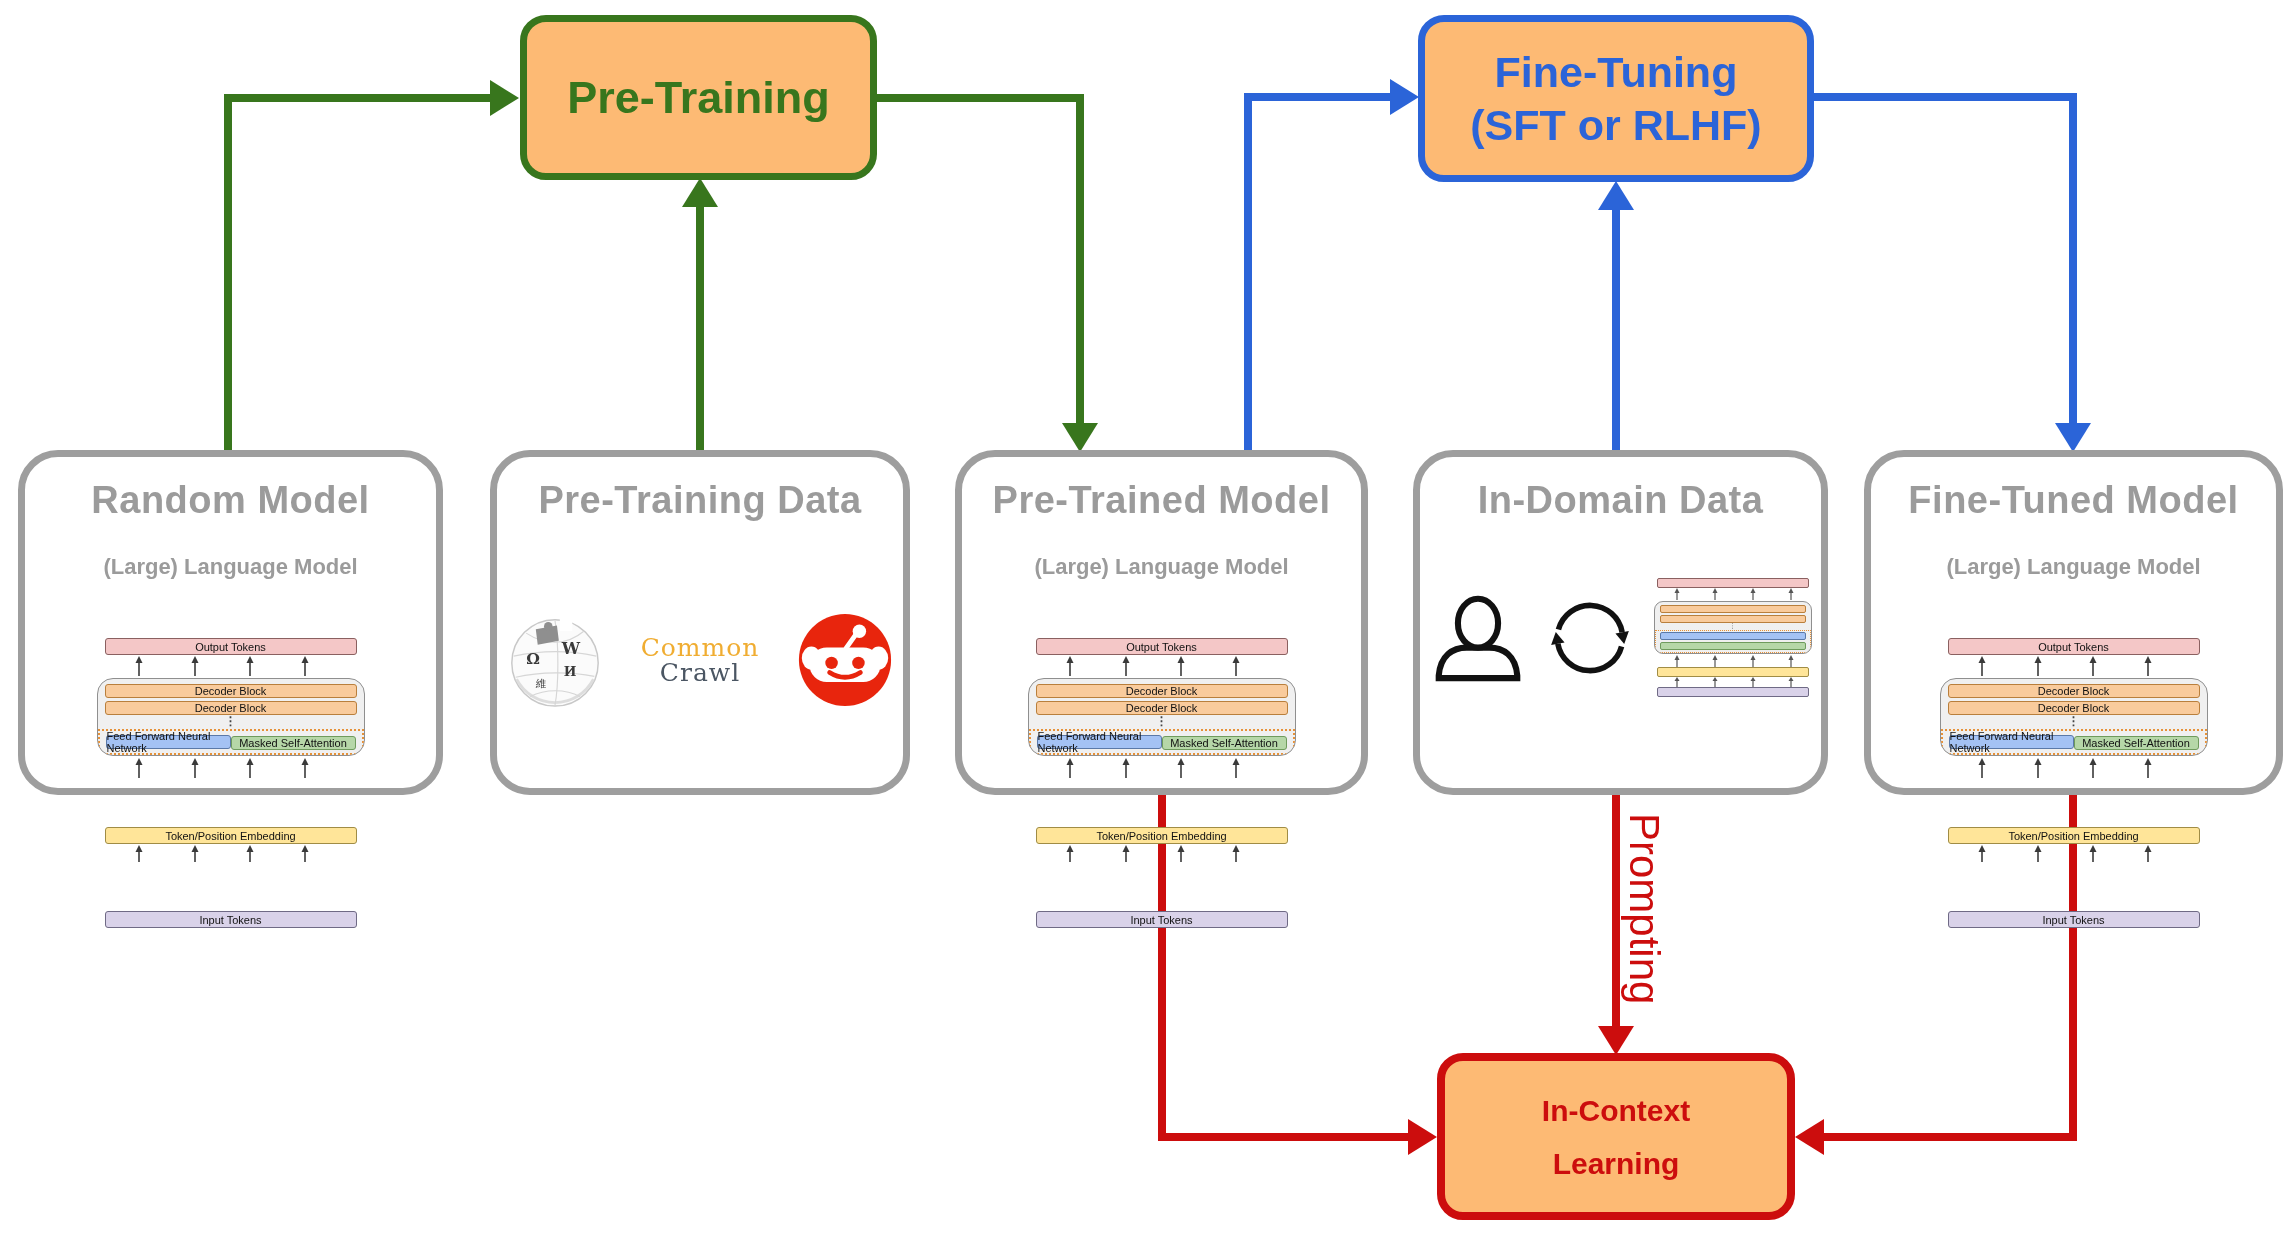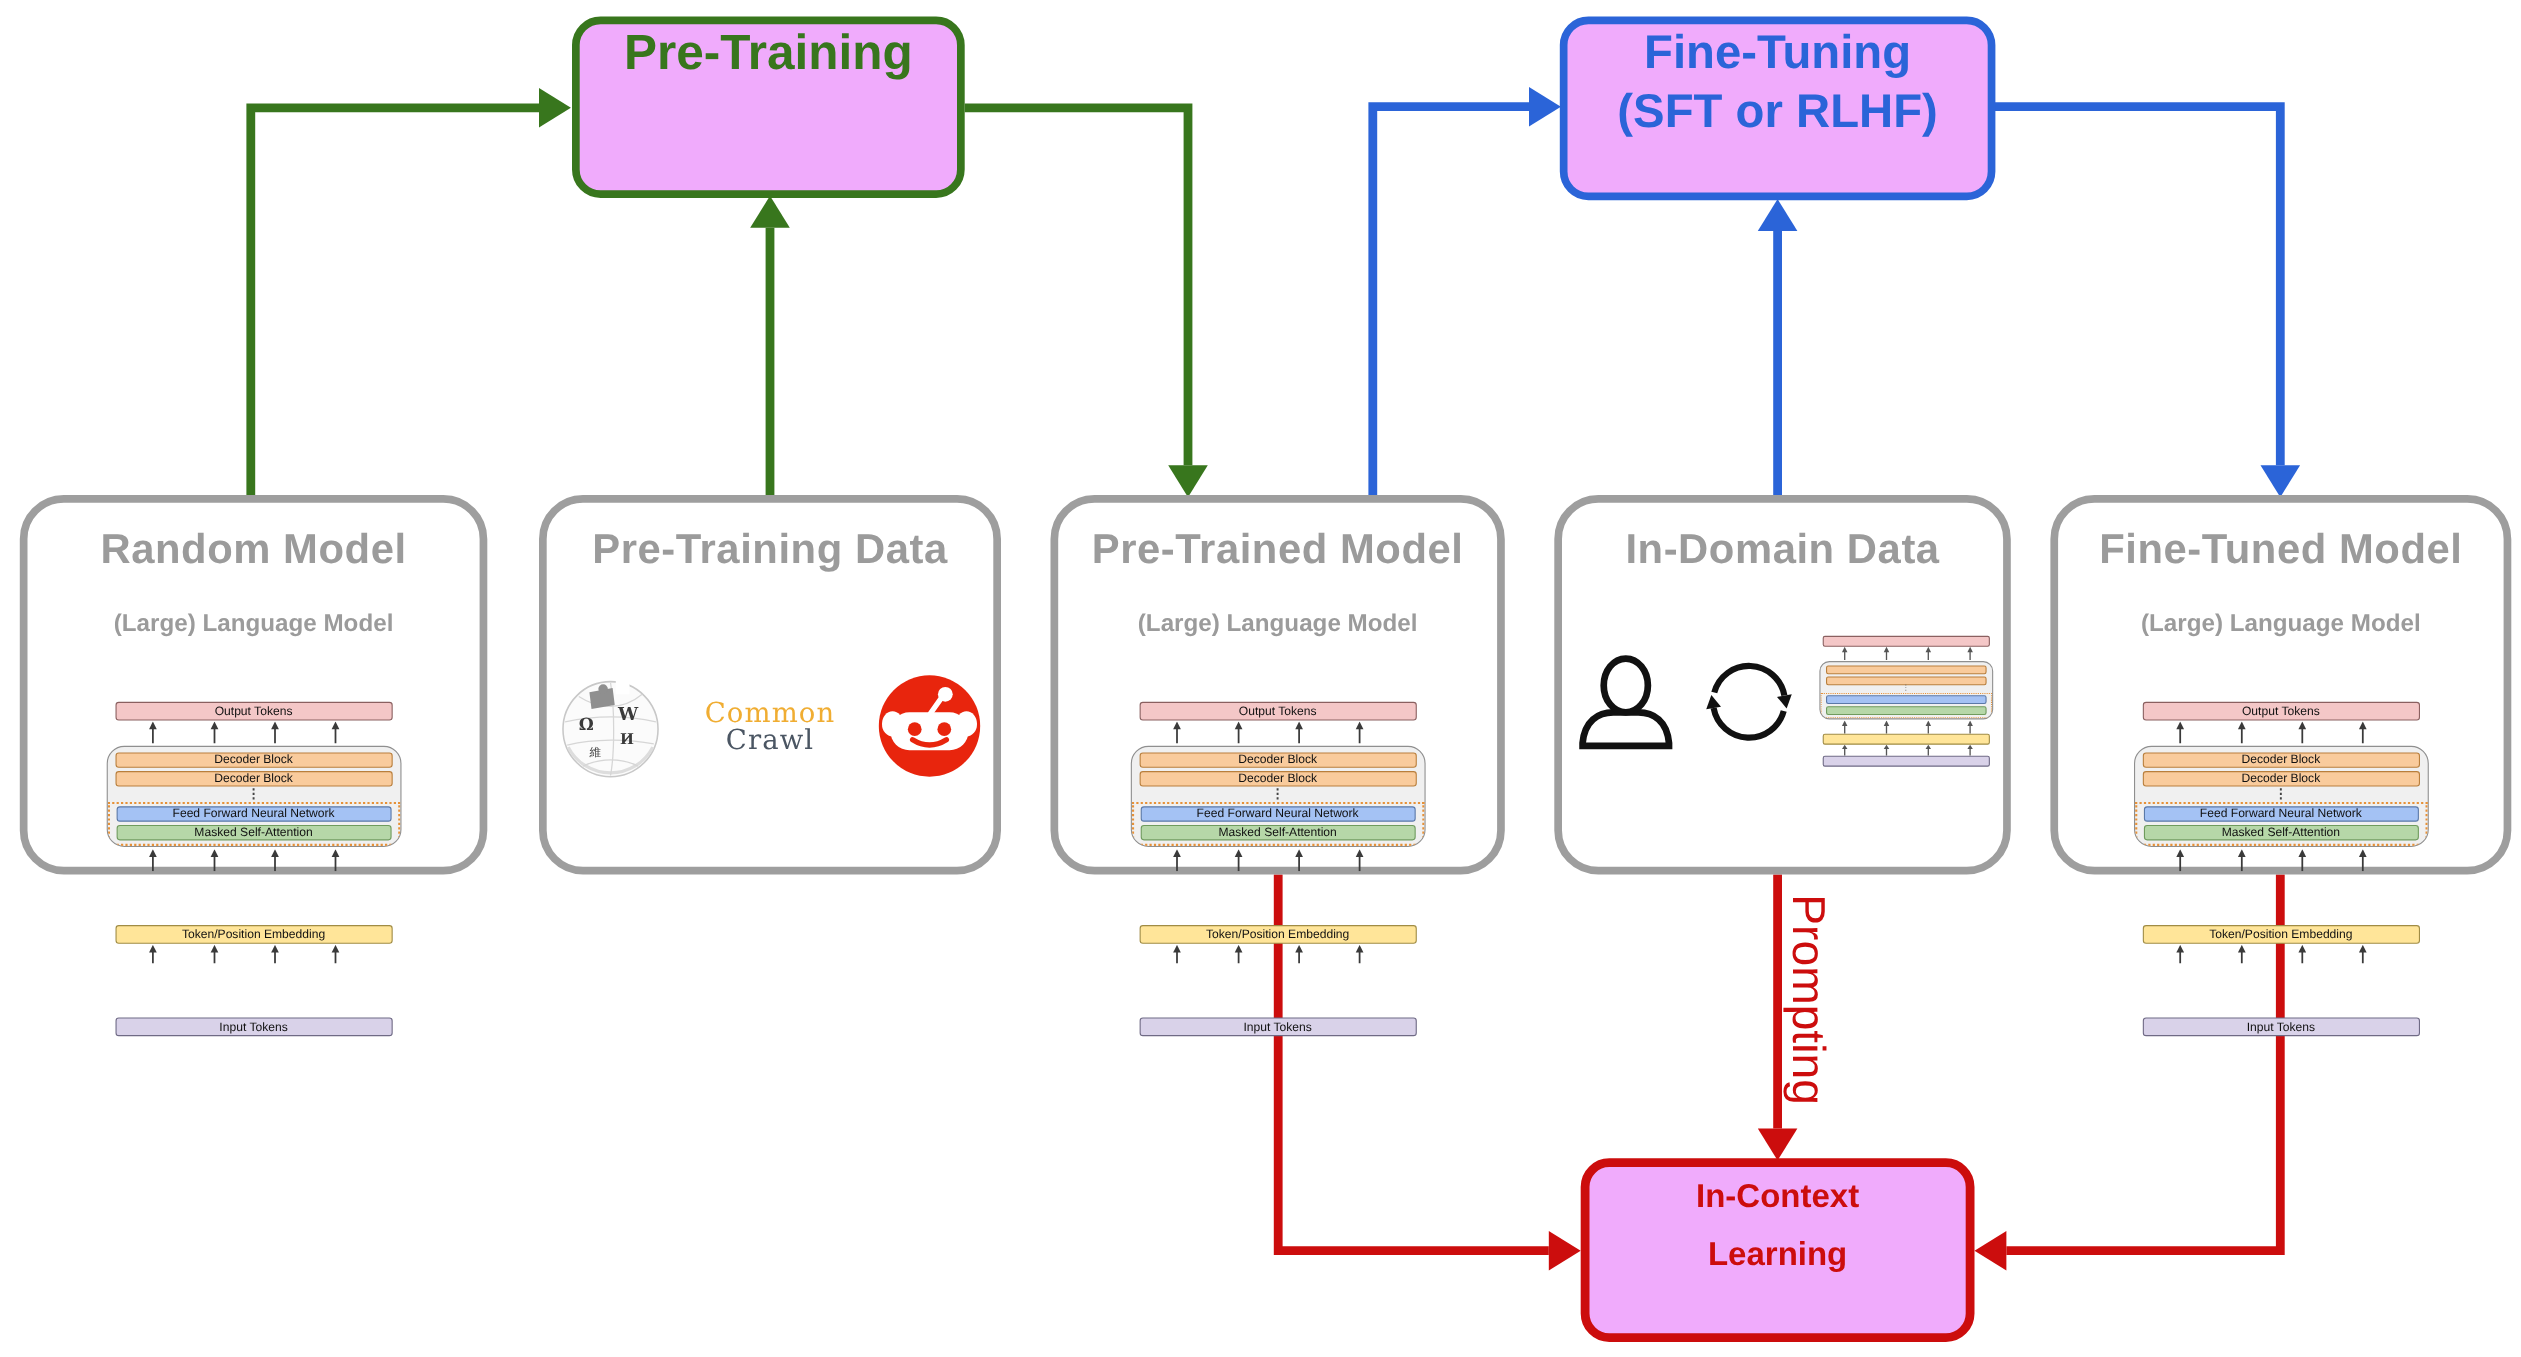--- a/index.html
+++ b/index.html
@@ -4,22 +4,22 @@
 <style>
   html,body{margin:0;padding:0;background:#fff;}
   #canvas{position:relative;width:2292px;height:1234px;background:#ffffff;overflow:hidden;
           font-family:"Liberation Sans",sans-serif;}
   
   #connectors{position:absolute;left:0;top:0;width:2292px;height:1234px;pointer-events:none;}
   .conn{fill:none;stroke-width:8px;}
   .conn.g{stroke:var(--green);} .conn.b{stroke:var(--blue);} .conn.r{stroke:var(--red);}
   .head.g{fill:var(--green);} .head.b{fill:var(--blue);} .head.r{fill:var(--red);}
   
-  .stage{position:absolute;box-sizing:border-box;background:#f0abfc;display:flex;flex-direction:column;
-         align-items:center;text-align:center;font-weight:bold;}
+  .stage{position:absolute;box-sizing:border-box;background:#fdba74;display:flex;flex-direction:column;
+         align-items:center;justify-content:center;text-align:center;font-weight:bold;}
   #pretraining-stage{left:520px;top:15px;width:357px;height:165px;border:7px solid var(--green);
                      border-radius:26px;color:var(--green);font-size:45px;}
   #finetuning-stage{left:1418px;top:15px;width:396px;height:167px;border:7px solid var(--blue);
                     border-radius:26px;color:var(--blue);font-size:43px;line-height:53px;}
   #incontext-stage{left:1437px;top:1053px;width:358px;height:167px;border:8px solid var(--red);
                    border-radius:26px;color:var(--red);font-size:30px;line-height:53px;}
   .prompting{position:absolute;left:1668px;top:813px;transform:rotate(90deg);transform-origin:left top;
              font-size:42px;color:var(--red);white-space:nowrap;}
   
   .card{position:absolute;top:450px;height:345px;box-sizing:border-box;border:7px solid var(--gray_border);
@@ -36,21 +36,21 @@
   .blueb{background:var(--bar_blue);border:1px solid #5b79a8;}
   .greenb{background:var(--bar_green);border:1px solid #6f9b5d;}
   .yellow{background:var(--bar_yellow);border:1px solid #a08c45;}
   .purple{background:var(--bar_purple);border:1px solid #6f6a85;}
   .stack-box{width:268px;box-sizing:border-box;background:var(--container_bg);
              border:1.5px solid var(--container_border);border-radius:16px;display:flex;
              flex-direction:column;align-items:center;padding-top:5px;overflow:hidden;margin:1px 0;}
   .stack-box .bar + .bar{margin-top:3px;}
   .llm-dots{font-size:12px;line-height:13px;height:13px;color:#444;font-weight:bold;}
   .dotted-group{width:100%;box-sizing:border-box;border:2px dotted var(--dotted_border);
-                padding:2px 6px 3px;display:flex;flex-direction:column;align-items:center;margin-top:1px;}
+                padding:2px 6px 3px;display:flex;flex-direction:row;align-items:center;margin-top:1px;}
   .dotted-group .bar{width:100%;}
   .uarrows line{stroke:#3a3a3a;stroke-width:1.6px;} .uarrows polygon{fill:#3a3a3a;}
   .uarrows{margin:1px 0;}
   
   .logo-row{display:flex;align-items:center;gap:38px;margin-top:90px;}
   .cc-block{text-align:center;font-family:"DejaVu Serif",serif;font-weight:normal;}
   .cc-line1{font-size:25px;color:var(--common_gold);letter-spacing:1px;}
   .cc-line2{font-size:25px;color:var(--crawl_gray);margin-top:-4px;letter-spacing:1px;}
   .wiki text{font-family:"DejaVu Serif",serif;fill:#3a3a3a;}
   

